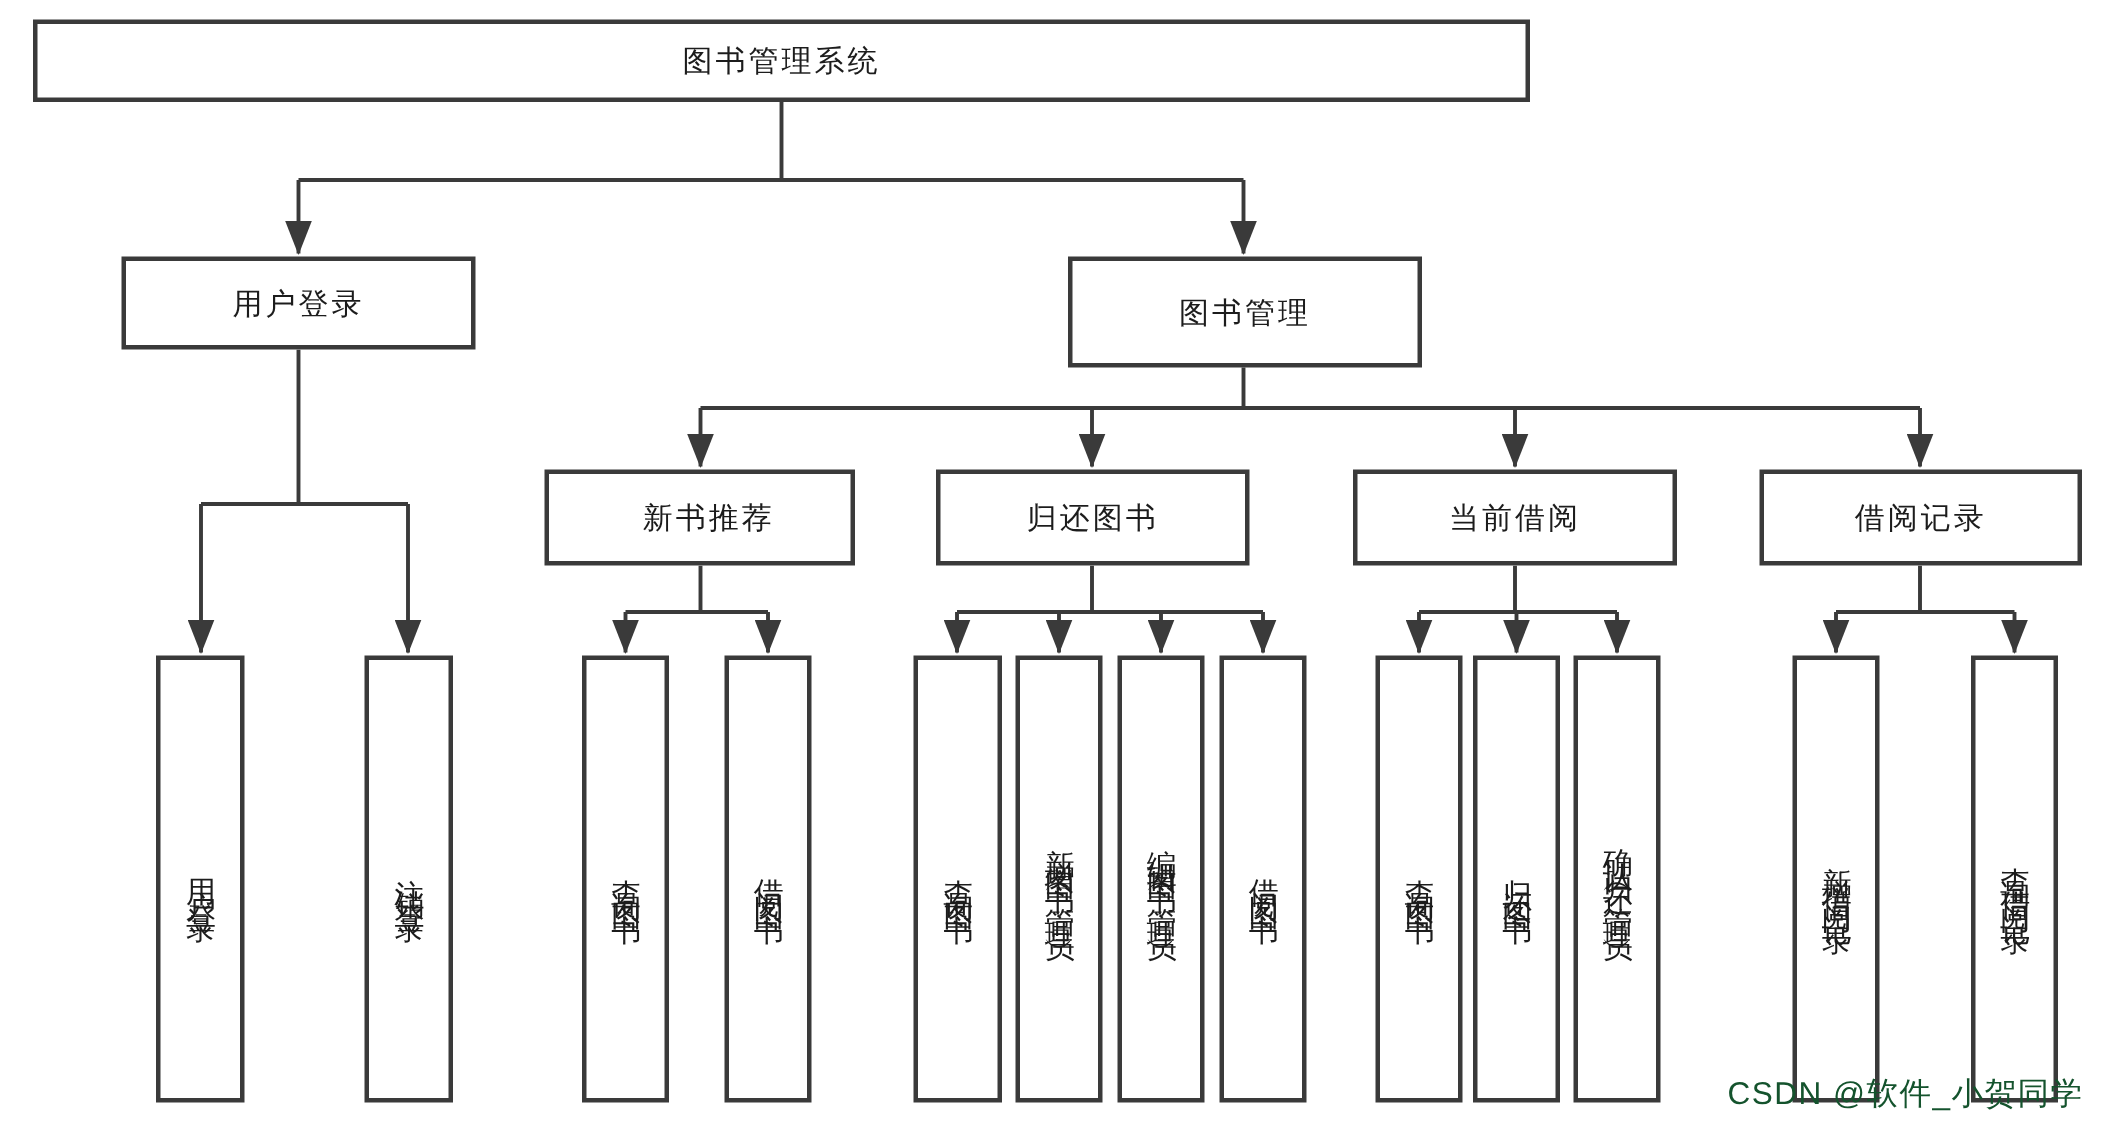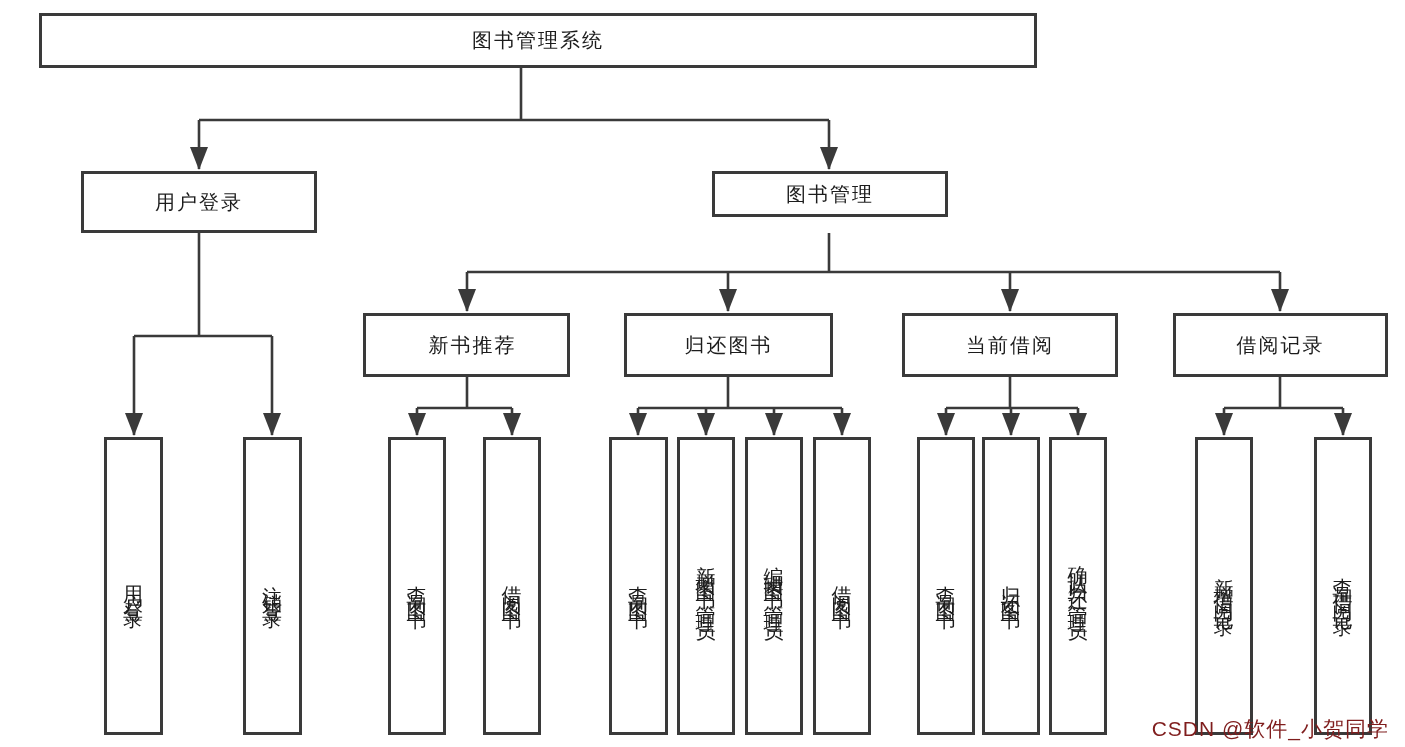--- a/index.html
+++ b/index.html
@@ -30,21 +30,21 @@
     font-size: 20px;
     letter-spacing: 8px;
     line-height: 1;
   }
   .watermark {
     position: absolute;
     right: 16px;
     bottom: 4px;
     font-size: 21px;
     letter-spacing: 1px;
-    color: #7f1d1d;
+    color: #14532d;
     z-index: 5;
     white-space: nowrap;
   }
 </style>
 </head>
 <body>
 
 <div class="stage">
 
   <svg class="connectors" width="1405" height="747" viewBox="0 0 1405 747">
@@ -84,24 +84,24 @@
       <line x1="774" y1="408" x2="774" y2="435" marker-end="url(#ah)"></line>
       <line x1="842" y1="408" x2="842" y2="435" marker-end="url(#ah)"></line>
       <line x1="946" y1="408" x2="946" y2="435" marker-end="url(#ah)"></line>
       <line x1="1011" y1="408" x2="1011" y2="435" marker-end="url(#ah)"></line>
       <line x1="1078" y1="408" x2="1078" y2="435" marker-end="url(#ah)"></line>
       <line x1="1224" y1="408" x2="1224" y2="435" marker-end="url(#ah)"></line>
       <line x1="1343" y1="408" x2="1343" y2="435" marker-end="url(#ah)"></line>
     </g>
   </svg>
 
-  <div class="node hbox" style="left:22px; top:13px; width:998px; height:55px;margin-left:17px;">图书管理系统</div>
+  <div class="node hbox" style="left:22px; top:13px; width:998px; height:55px;">图书管理系统</div>
 
   <div class="node hbox" style="left:81px; top:171px; width:236px; height:62px;">用户登录</div>
-  <div class="node hbox" style="left:712px; top:171px; width:236px; height:46px;">图书管理</div>
+  <div class="node hbox" style="left:712px; top:171px; width:236px; height:74px;">图书管理</div>
 
   <div class="node hbox" style="left:363px; top:313px; width:207px; height:64px;padding-left:12px;">新书推荐</div>
   <div class="node hbox" style="left:624px; top:313px; width:209px; height:64px;">归还图书</div>
   <div class="node hbox" style="left:902px; top:313px; width:216px; height:64px;text-align:right;">当前借阅</div>
   <div class="node hbox" style="left:1173px; top:313px; width:215px; height:64px;">借阅记录</div>
 
   <div class="node vbox" style="left:104px; top:437px; width:59px; height:298px;">用户登录</div>
   <div class="node vbox" style="left:243px; top:437px; width:59px; height:298px;">注销登录</div>
 
   <div class="node vbox" style="left:388px; top:437px; width:58px; height:298px;">查询图书</div>

